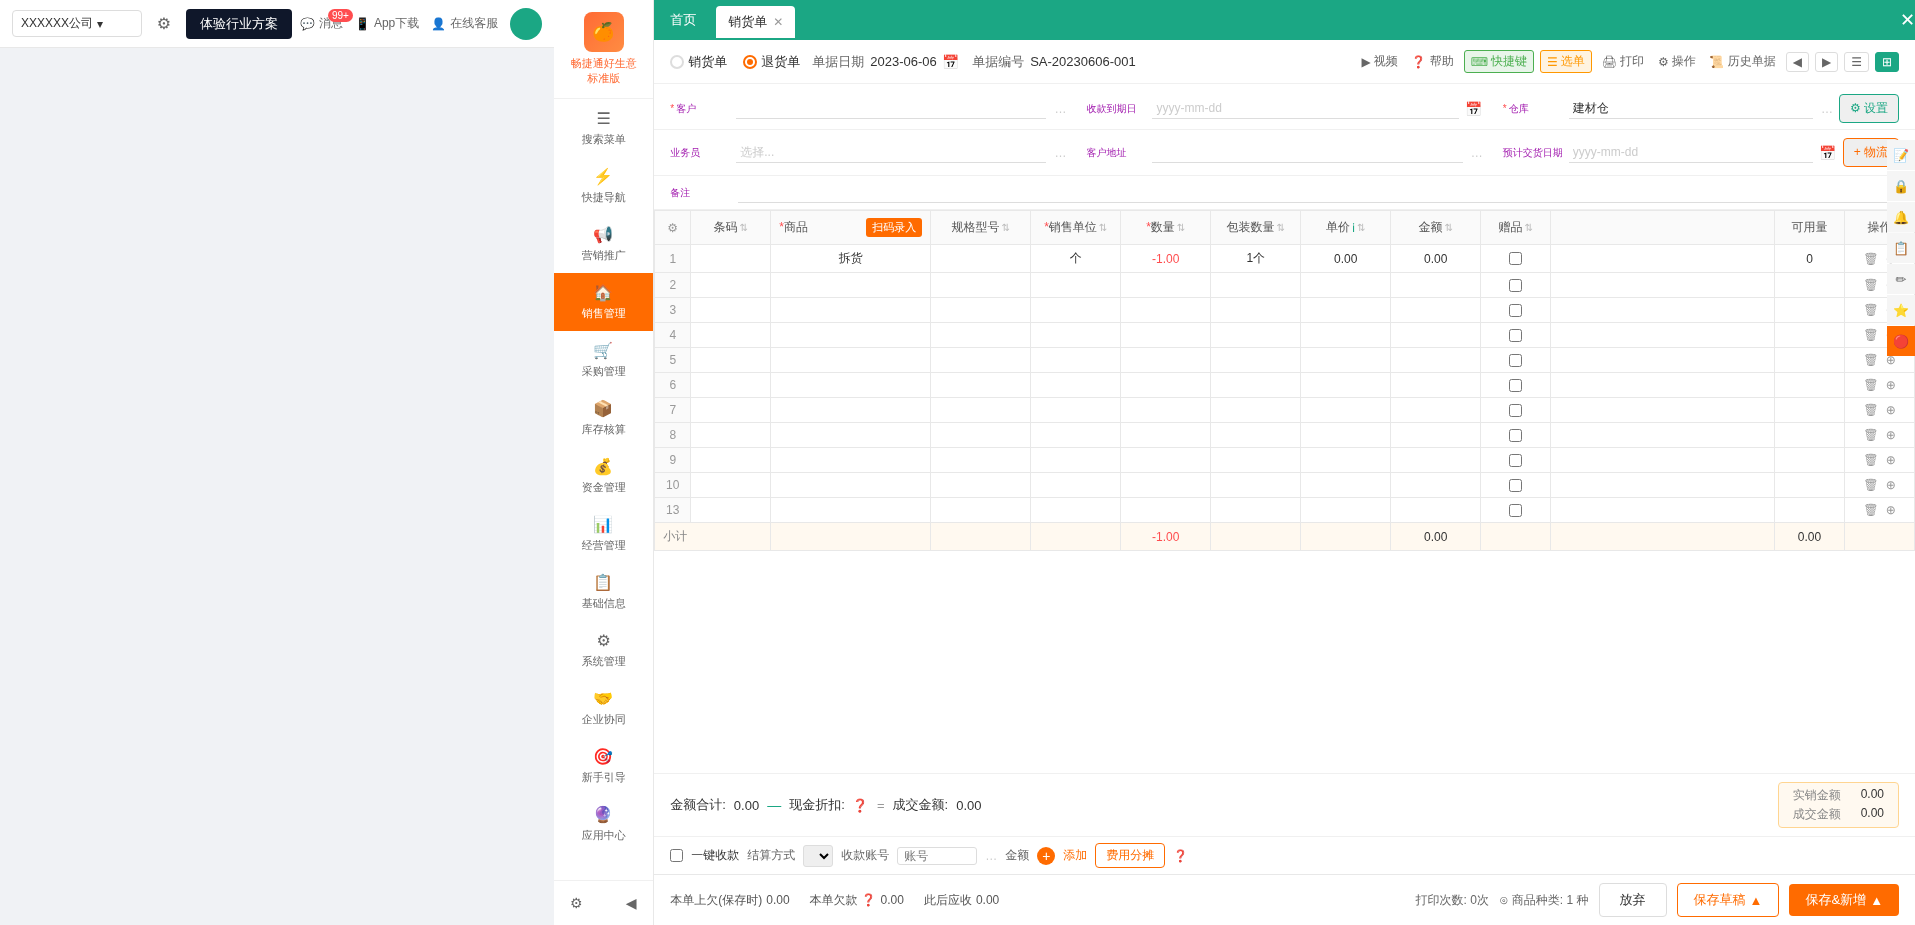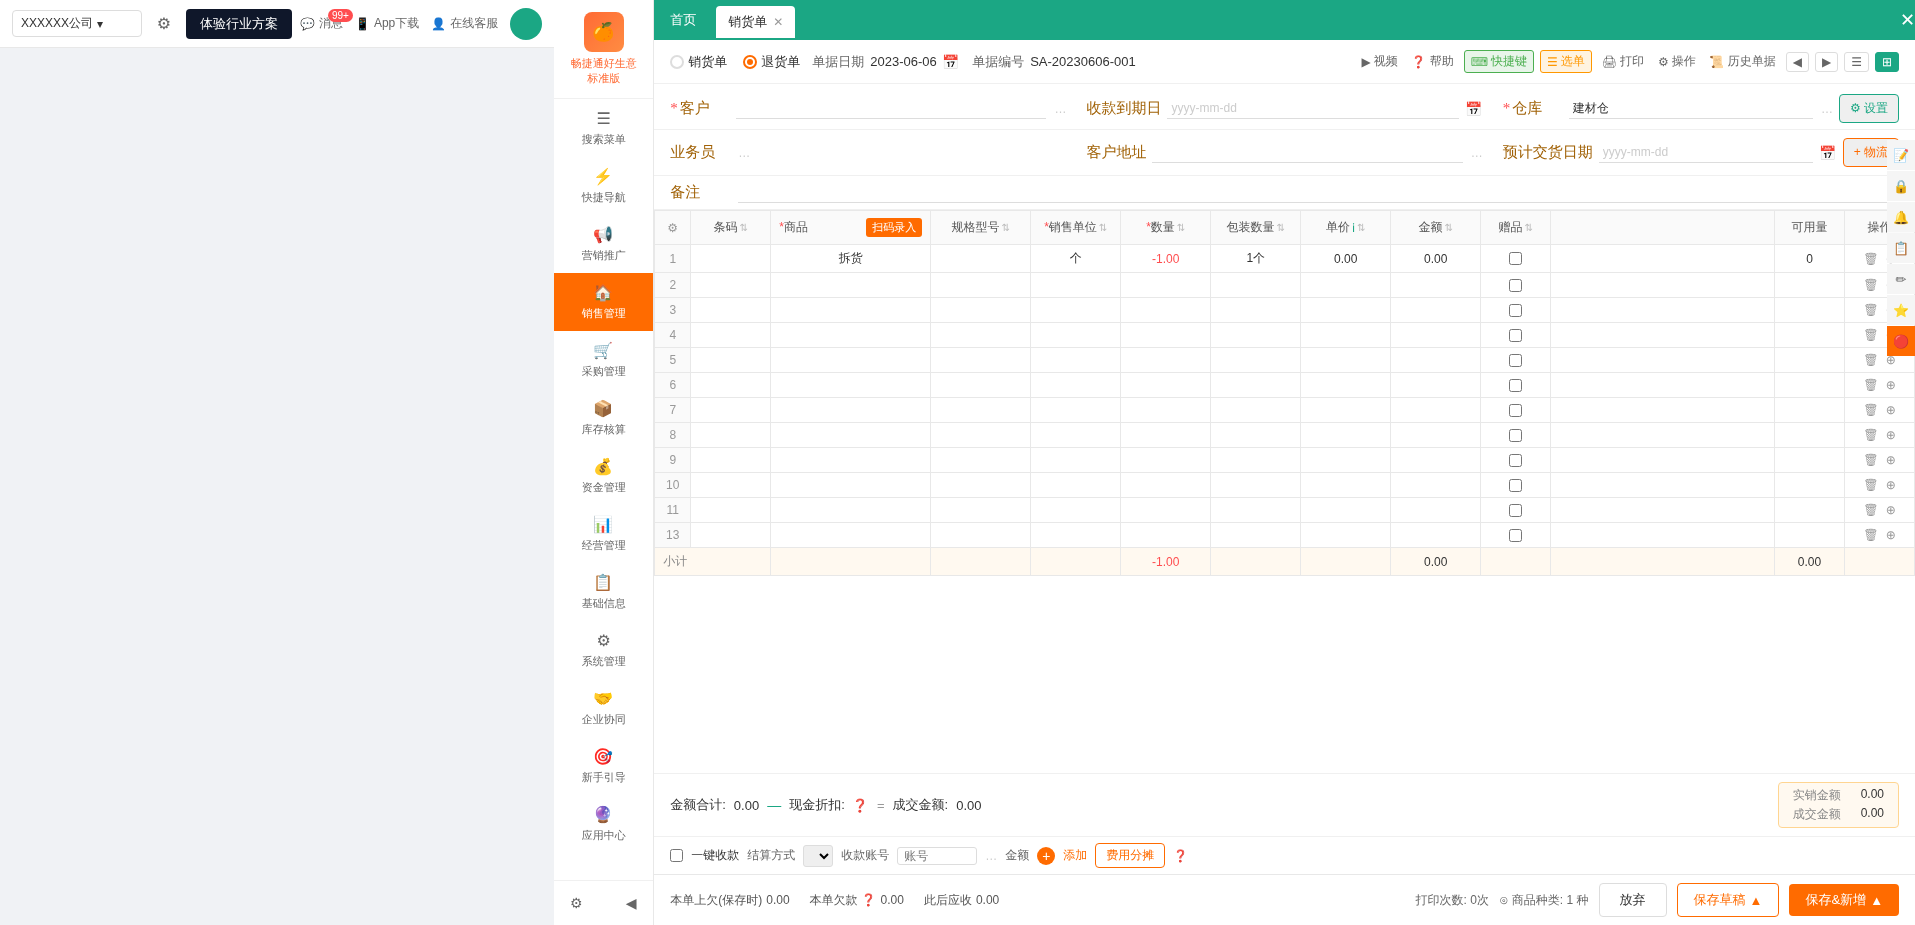--- a/index.html
+++ b/index.html
@@ -49,21 +49,21 @@
     .radio-dot.active { border-color: #ff6b00; }
     .radio-dot.active::after { content: ''; width: 6px; height: 6px; border-radius: 50%; background: #ff6b00; display: block; }
     .field-group { display: flex; align-items: center; gap: 6px; font-size: 13px; }
     .field-label { color: #666; white-space: nowrap; }
     .field-value { color: #333; }
     .toolbar-right { margin-left: auto; display: flex; align-items: center; gap: 6px; }
     .toolbar-btn { display: flex; align-items: center; gap: 3px; color: #666; cursor: pointer; font-size: 12px; padding: 2px 4px; }
     .view-btn { border: 1px solid #ddd; border-radius: 3px; padding: 2px 6px; cursor: pointer; background: #fff; color: #666; font-size: 12px; }
     .view-btn.active { background: #1ba784; color: #fff; border-color: #1ba784; }
     .form-field { display: flex; align-items: center; gap: 6px; }
-    .field-name { color: #a16207; font-size: 15px; white-space: nowrap; min-width: 60px; font-family: Liberation Serif, serif; }
+    .field-name { color: #a21caf; font-size: 10px; white-space: nowrap; min-width: 60px; }
     .field-name.required::before { content: '*'; color: #ff4d4f; margin-right: 2px; }
     .field-input { flex: 1; border: none; border-bottom: 1px solid #ddd; padding: 3px 4px; font-size: 12px; color: #333; background: transparent; outline: none; }
     .field-input::placeholder { color: #ccc; }
     .field-dots { color: #ccc; cursor: pointer; margin-left: 2px; }
     .side-btn { display: flex; align-items: center; justify-content: center; gap: 4px; border: 1px solid; border-radius: 4px; padding: 5px 10px; cursor: pointer; font-size: 12px; }
     .side-btn.settings { border-color: #1ba784; color: #1ba784; }
     .side-btn.logistics { border-color: #ff6b00; color: #ff6b00; }
     .float-btn { width: 28px; background: #f0f0f0; border: none; padding: 6px 0; cursor: pointer; text-align: center; font-size: 14px; color: #666; }
 
     
@@ -288,20 +288,21 @@
             <span class="field-dots">…</span>
             <div class="right-side-btns" style="margin-left:auto;">
               <button class="side-btn settings">⚙ 设置</button>
             </div>
           </div>
         </div>
 
         <div style="display:grid;grid-template-columns:1fr 1fr 1fr;padding:8px 16px;gap:10px 20px;border-bottom:1px solid #f0f0f0;align-items:center;">
           <div class="form-field">
             <span class="field-name">业务员</span>
+            <input class="field-input" type="text" placeholder="选择..." style="flex: 1 1 0%;">
             <span class="field-dots">…</span>
           </div>
           <div class="form-field">
             <span class="field-name">客户地址</span>
             <input class="field-input" type="text" style="flex: 1 1 0%;">
             <span class="field-dots">…</span>
           </div>
           <div class="form-field">
             <span class="field-name">预计交货日期</span>
             <input class="field-input" type="text" placeholder="yyyy-mm-dd" style="flex: 1 1 0%;">
@@ -579,42 +580,20 @@
                     </td>
     <td></td>
     <td></td>
     <td>
       <span style="cursor:pointer;color:#999;margin-right:4px;">🗑</span>
       <span style="cursor:pointer;color:#999;">⊕</span>
     </td>
   </tr>
                   <tr>
     <td class="row-num">10</td>
-    <td contenteditable="true" style=""></td>
-    <td></td>
-    <td></td>
-    <td></td>
-    <td class=""></td>
-    <td></td>
-    <td></td>
-    <td></td>
-    <td>
-                      <div class="checkbox-cell">
-                        <input type="checkbox" style="">
-                      </div>
-                    </td>
-    <td></td>
-    <td></td>
-    <td>
-      <span style="cursor:pointer;color:#999;margin-right:4px;">🗑</span>
-      <span style="cursor:pointer;color:#999;">⊕</span>
-    </td>
-  </tr>
-                  <tr>
-    <td class="row-num">11</td>
     <td contenteditable="true" style=""></td>
     <td></td>
     <td></td>
     <td></td>
     <td class=""></td>
     <td></td>
     <td></td>
     <td></td>
     <td>
                       <div class="checkbox-cell">

